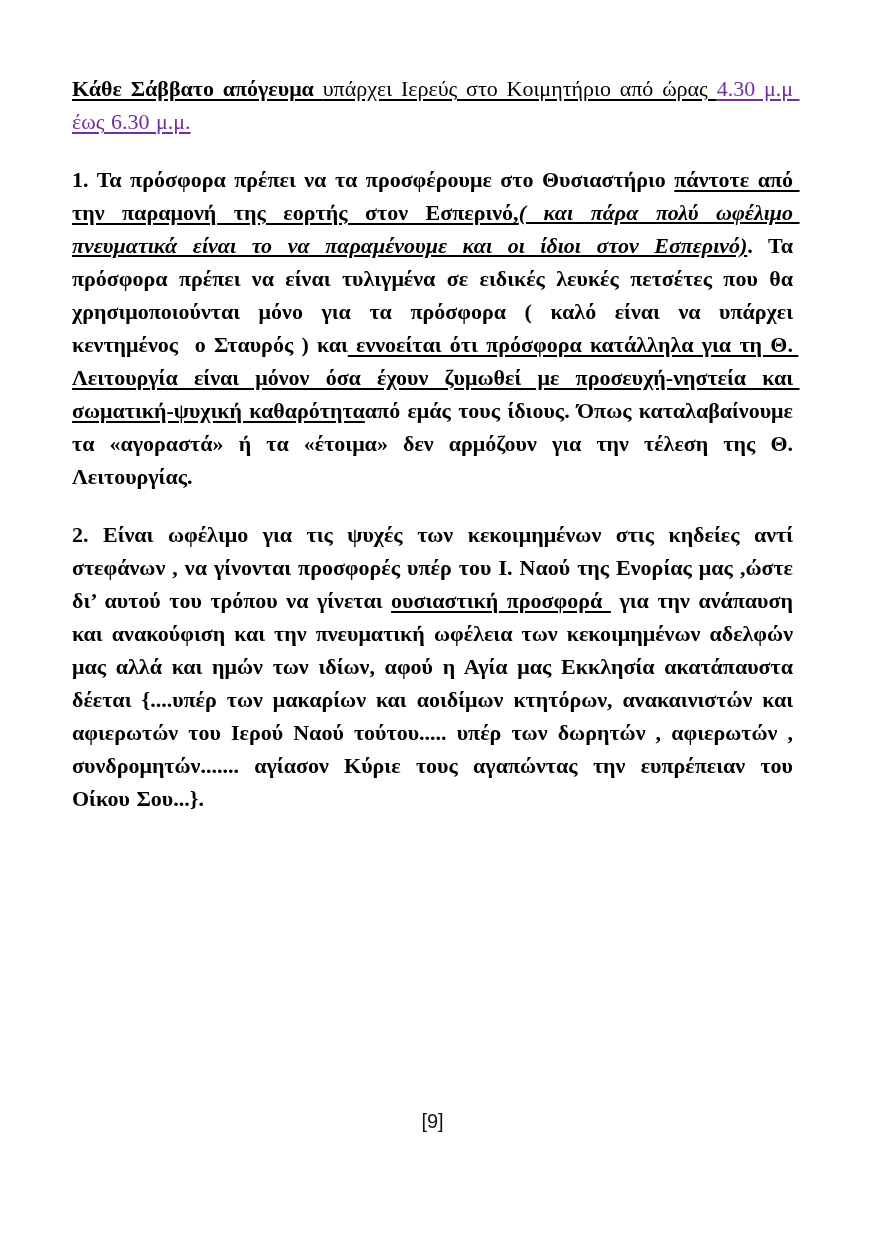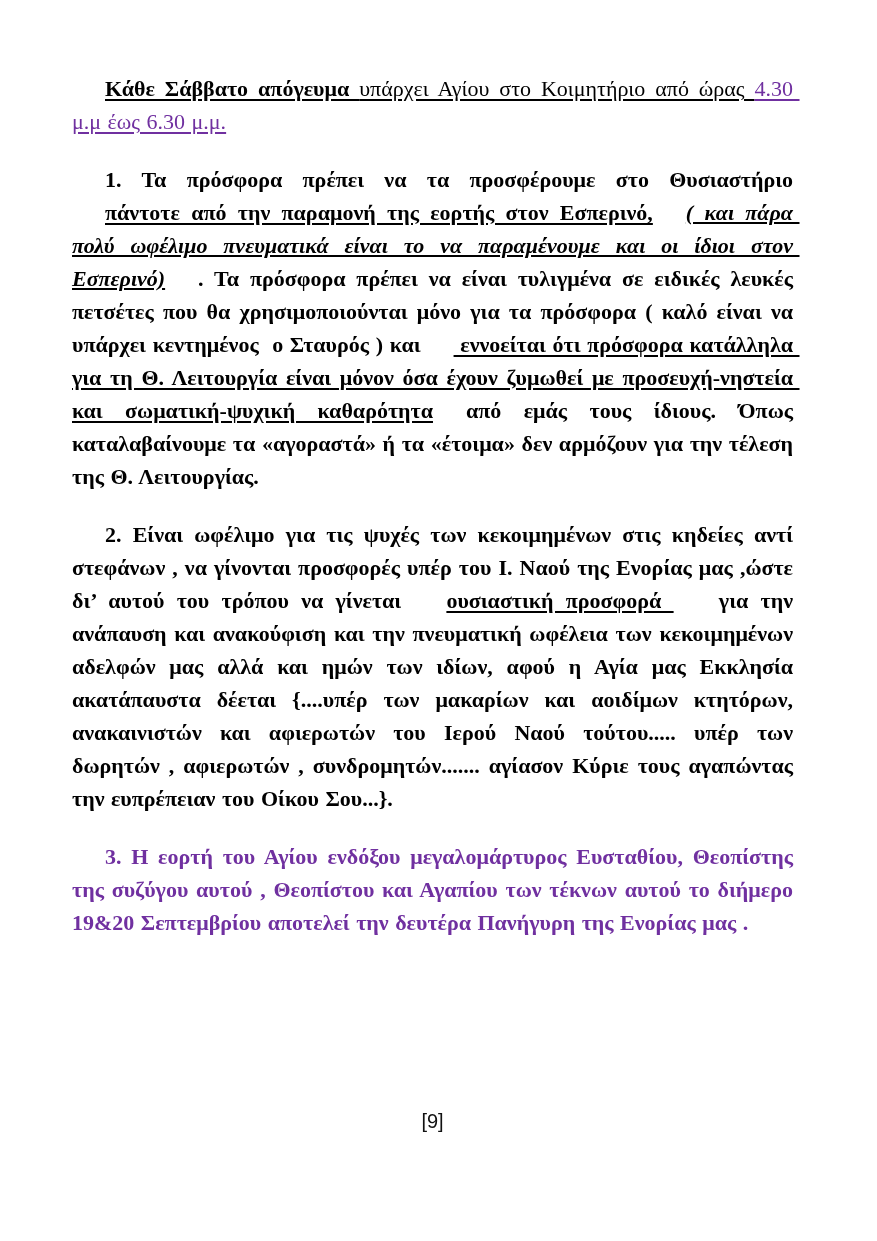--- a/index.html
+++ b/index.html
@@ -23,42 +23,41 @@
     width: 721px;
   }
   .para {
     margin: 0 0 25px 0;
     font-size: 22px;
     line-height: 33px;
     text-align: justify;
     word-spacing: 1px;
   }
   .run { white-space: pre-wrap; }
-  .bold      { font-weight: bold; margin-left: 33px; }
+  .bold      { font-weight: bold; }
   .italic    { font-style: italic; text-decoration: underline; }
   .underline { text-decoration: underline; text-underline-offset: 3px; }
   .purple    { color: var(--accent-purple, #7030A0); }
   .footer {
     position: absolute;
     top: 1108px;
     left: 72px;
     width: 721px;
     text-align: center;
     font-family: "Liberation Sans", "DejaVu Sans", sans-serif;
     font-size: 20px;
     line-height: 26px;
     color: #111111;
   }
 </style>
 </head>
 <body>
 
 <div class="page">
   <main class="content" id="doc-content">
-      <p class="para"><span class="run bold underline">Κάθε Σάββατο απόγευμα </span><span class="run underline">υπάρχει Αγίου στο Κοιμητήριο από ώρας </span><span class="run underline purple">4.30 μ.μ έως 6.30 μ.μ.</span></p>
+      <p class="para"><span class="run bold underline">Κάθε Σάββατο απόγευμα </span><span class="run underline">υπάρχει Ιερεύς στο Κοιμητήριο από ώρας </span><span class="run underline purple">4.30 μ.μ έως 6.30 μ.μ.</span></p>
       <p class="para"><span class="run bold">1. Τα πρόσφορα πρέπει να τα προσφέρουμε στο Θυσιαστήριο </span><span class="run bold underline">πάντοτε από την παραμονή της εορτής στον Εσπερινό,</span><span class="run bold italic">( και πάρα πολύ ωφέλιμο πνευματικά είναι το να παραμένουμε και οι ίδιοι στον Εσπερινό)</span><span class="run bold">. Τα πρόσφορα πρέπει να είναι τυλιγμένα σε ειδικές λευκές πετσέτες που θα χρησιμοποιούνται μόνο για τα πρόσφορα ( καλό είναι να υπάρχει κεντημένος  ο Σταυρός ) και</span><span class="run bold underline"> εννοείται ότι πρόσφορα κατάλληλα για τη Θ. Λειτουργία είναι μόνον όσα έχουν ζυμωθεί με προσευχή-νηστεία και σωματική-ψυχική καθαρότητα</span><span class="run bold">από εμάς τους ίδιους. Όπως καταλαβαίνουμε τα «αγοραστά» ή τα «έτοιμα» δεν αρμόζουν για την τέλεση της Θ. Λειτουργίας.</span></p>
       <p class="para"><span class="run bold">2. Είναι ωφέλιμο για τις ψυχές των κεκοιμημένων στις κηδείες αντί στεφάνων , να γίνονται προσφορές υπέρ του Ι. Ναού της Ενορίας μας ,ώστε δι’ αυτού του τρόπου να γίνεται </span><span class="run bold underline">ουσιαστική προσφορά </span><span class="run bold"> για την ανάπαυση και ανακούφιση και την πνευματική ωφέλεια των κεκοιμημένων αδελφών μας αλλά και ημών των ιδίων, αφού η Αγία μας Εκκλησία ακατάπαυστα δέεται {....υπέρ των μακαρίων και αοιδίμων κτητόρων, ανακαινιστών και αφιερωτών του Ιερού Ναού τούτου..... υπέρ των δωρητών , αφιερωτών , συνδρομητών....... αγίασον Κύριε τους αγαπώντας την ευπρέπειαν του Οίκου Σου...}.</span></p>
-      <p class="para"><span class="run bold purple">3. Η εορτή του Αγίου ενδόξου μεγαλομάρτυρος Ευσταθίου, Θεοπίστης της συζύγου αυτού , Θεοπίστου και Αγαπίου των τέκνων αυτού το διήμερο 19&amp;20 Σεπτεμβρίου αποτελεί την δευτέρα Πανήγυρη της Ενορίας μας .</span></p>
     </main>
   <footer class="footer">
     <span>[9]</span>
   </footer>
 </div>
 
 </body></html>

